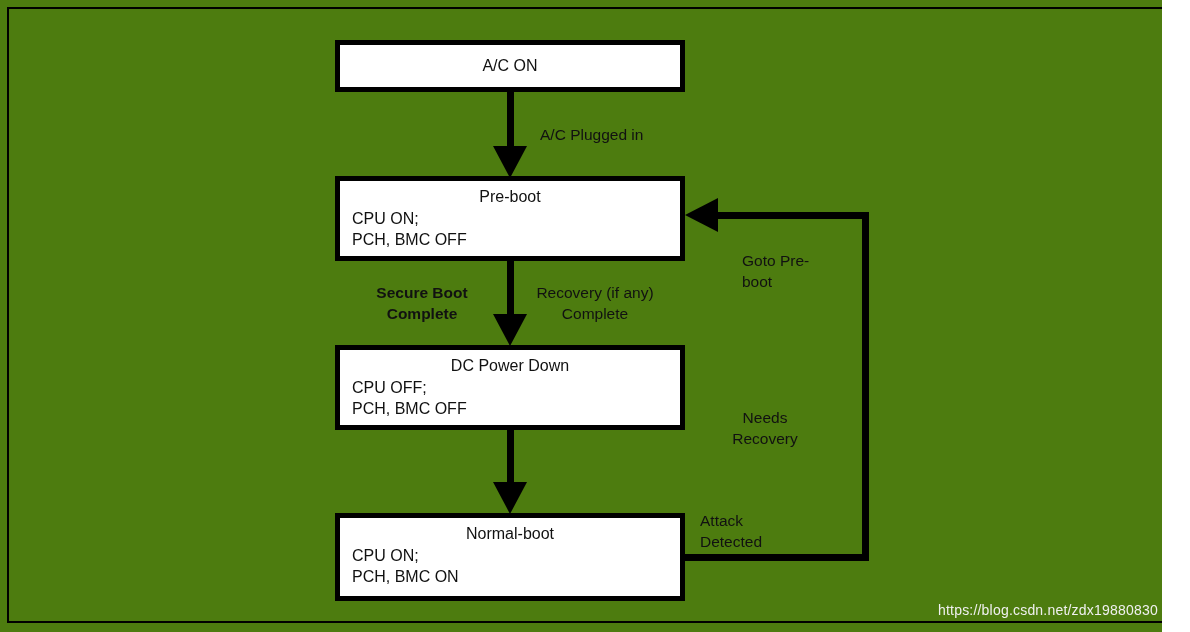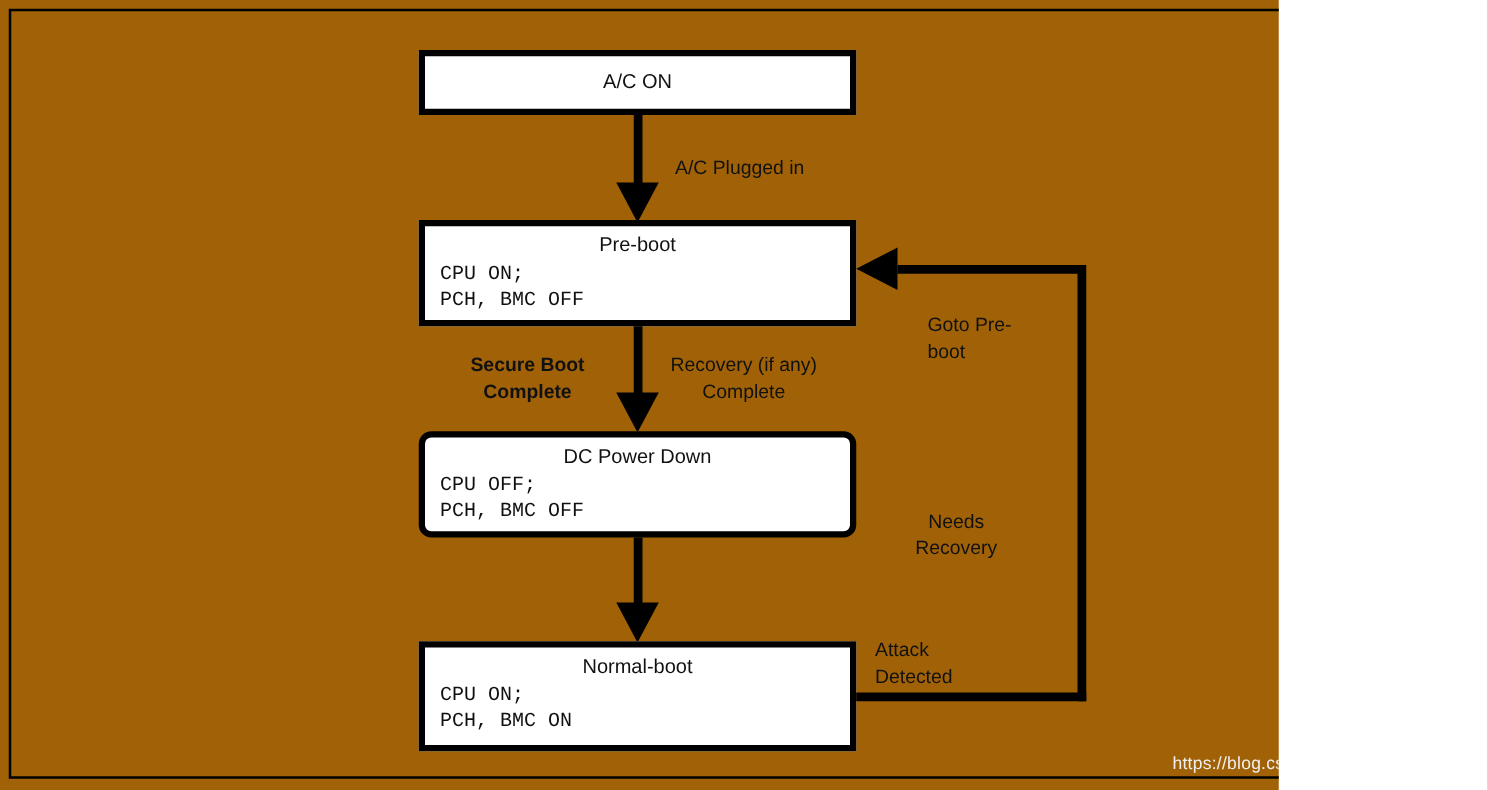--- a/index.html
+++ b/index.html
@@ -6,23 +6,23 @@
   html, body {
     margin: 0;
     padding: 0;
     background: #ffffff;
   }
   body {
     font-family: "Liberation Sans", sans-serif;
   }
   #canvas {
     position: relative;
-    width: 1023px;
+    width: 1162px;
     height: 632px;
-    background: #a16207;
+    background: #4d7c0f;
     overflow: hidden;
   }
   .page-border {
     position: absolute;
     left: 7px;
     top: 7px;
     width: 1174px;
     height: 616px;
     border: 2px solid #000000;
     box-sizing: border-box;
@@ -45,37 +45,36 @@
     padding: 0 6px;
   }
   .node-body {
     font-size: 16px;
     color: #111111;
     text-align: left;
     line-height: 1.30;
     padding: 0 0 0 12px;
     margin: 2px 0 0 0;
     white-space: pre-line;
-    font-family: Liberation Mono, monospace;
   }
   .node-single {
     display: flex;
     align-items: center;
     justify-content: center;
     height: 100%;
   }
   .node-single .node-title {
     font-weight: normal;
     margin: 0;
   }
 
   
   #node-ac-on      { top: 40px;  height: 52px; }
   #node-pre-boot   { top: 176px; height: 85px; }
-  #node-dc-down    { top: 345px; height: 85px; border-radius: 10px; }
+  #node-dc-down    { top: 345px; height: 85px; }
   #node-normal     { top: 513px; height: 88px; }
 
   
   .vline {
     position: absolute;
     background: #000000;
     width: 7px;
   }
   .hline {
     position: absolute;

